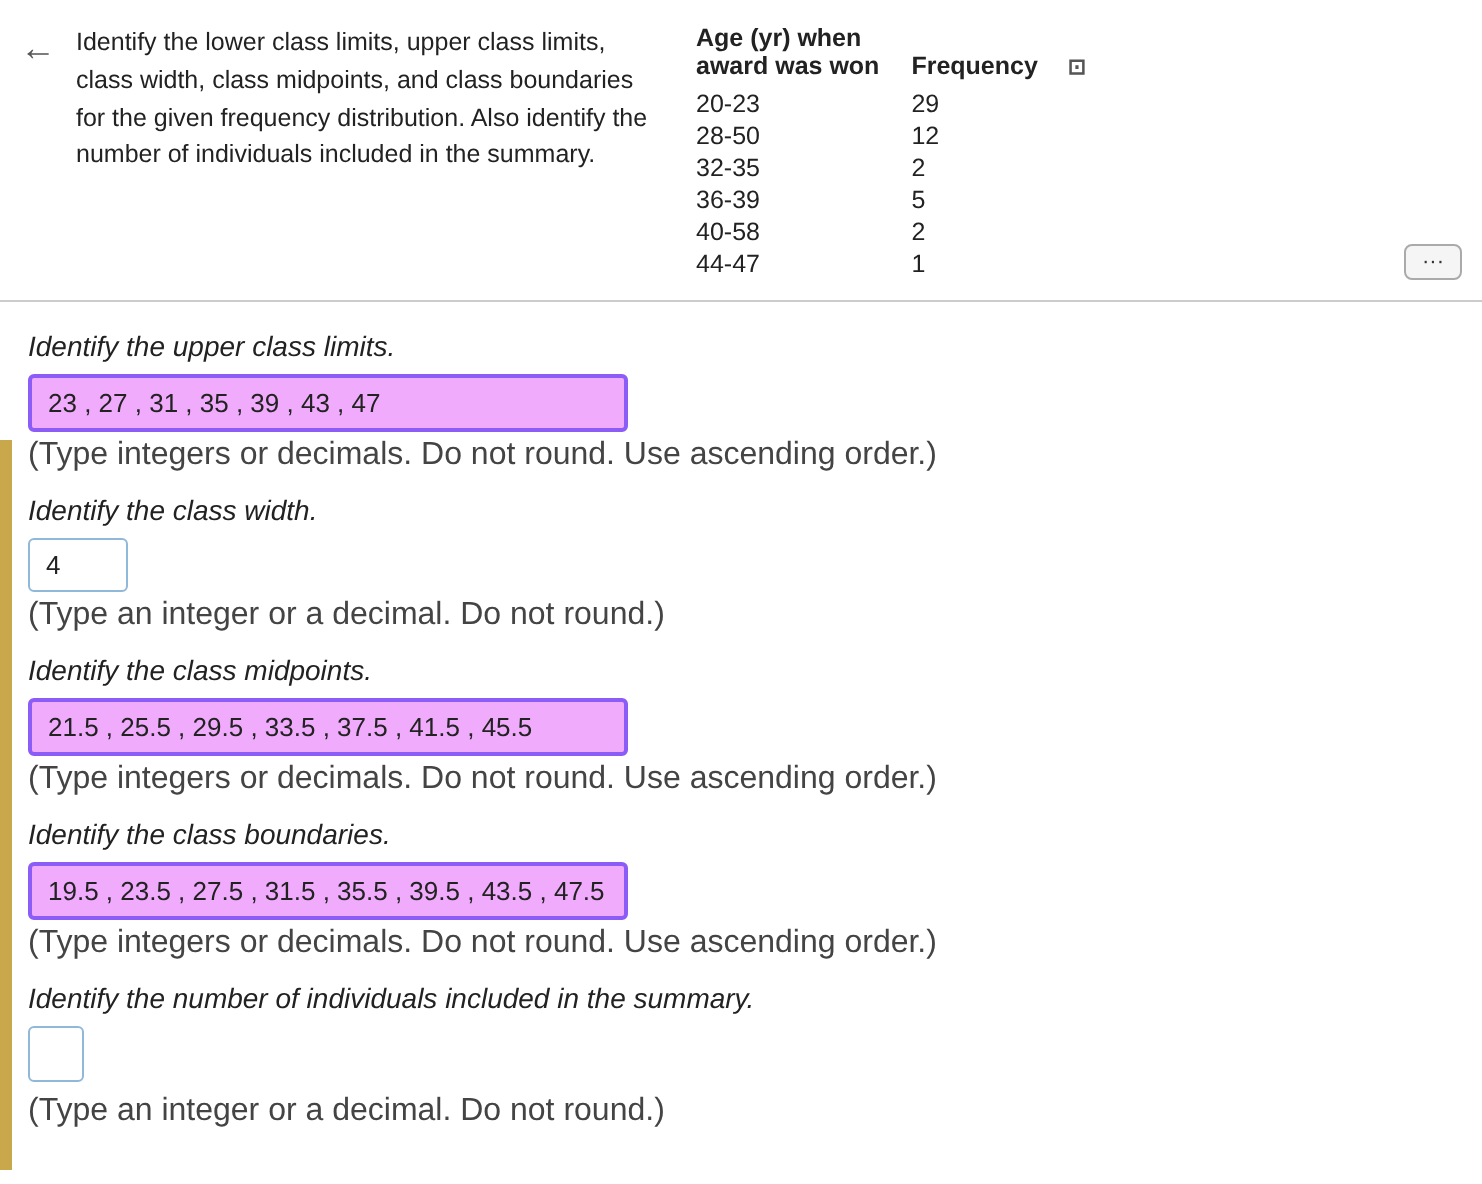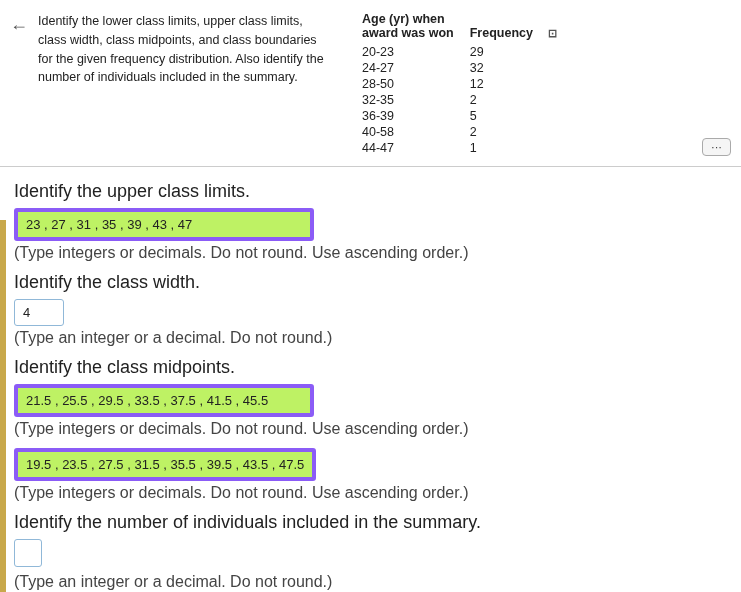--- a/index.html
+++ b/index.html
@@ -36,21 +36,21 @@
 
     .question-text {
       flex: 1;
       font-size: 12.5px;
       line-height: 1.5;
       color: #222;
       max-width: 290px;
     }
 
     .table-area {
-      margin-left: 34px;
+      margin-left: 20px;
       flex-shrink: 0;
     }
 
     .table-area table {
       border-collapse: collapse;
       font-size: 12.5px;
     }
 
     .table-area th {
       text-align: left;
@@ -93,31 +93,32 @@
 
     .answers-section {
       padding: 14px 14px 10px 14px;
     }
 
     .subsection {
       margin-bottom: 10px;
     }
 
     .subsection-label {
-      font-size: 18px;
+      font-size: 14px;
       color: #222;
       margin-bottom: 6px;
+      font-style: italic;
     }
 
     .answer-box {
-      border: 4px solid #8b5cf6;
+      border: 2px solid #8b5cf6;
       border-radius: 3px;
       padding: 5px 8px;
       font-size: 13px;
-      background: #bef264;
+      background: #f0abfc;
       color: #222;
       display: inline-block;
       min-width: 300px;
     }
 
     .answer-box-small {
       border: 1px solid #90b8d8;
       border-radius: 3px;
       padding: 5px 8px;
       font-size: 13px;
@@ -181,24 +182,20 @@
               </div>
             </th>
           </tr>
         </thead>
         <tbody id="table-body">
         <tr>
       <td>20-23</td>
       <td>29</td>
     </tr>
             <tr>
-      <td>24-27</td>
-      <td>32</td>
-    </tr>
-            <tr>
       <td>28-50</td>
       <td>12</td>
     </tr>
             <tr>
       <td>32-35</td>
       <td>2</td>
     </tr>
             <tr>
       <td>36-39</td>
       <td>5</td>
@@ -217,17 +214,17 @@
 
     <button class="dots-button">···</button>
   </div>
 
   <div class="left-bar"></div>
 
   <div class="answers-section" id="answers-section">
   <div class="subsection"><div class="subsection-label">Identify the upper class limits.</div><div class="answer-box">23 , 27 , 31 , 35 , 39 , 43 , 47</div><div class="hint-text">(Type integers or decimals. Do not round. Use ascending order.)</div></div>
       <div class="subsection"><div class="subsection-label">Identify the class width.</div><div class="answer-box-small">4</div><div class="hint-text">(Type an integer or a decimal. Do not round.)</div></div>
       <div class="subsection"><div class="subsection-label">Identify the class midpoints.</div><div class="answer-box">21.5 , 25.5 , 29.5 , 33.5 , 37.5 , 41.5 , 45.5</div><div class="hint-text">(Type integers or decimals. Do not round. Use ascending order.)</div></div>
-      <div class="subsection"><div class="answer-box">19.5 , 23.5 , 27.5 , 31.5 , 35.5 , 39.5 , 43.5 , 47.5</div><div class="hint-text">(Type integers or decimals. Do not round. Use ascending order.)</div></div>
+      <div class="subsection"><div class="subsection-label">Identify the class boundaries.</div><div class="answer-box">19.5 , 23.5 , 27.5 , 31.5 , 35.5 , 39.5 , 43.5 , 47.5</div><div class="hint-text">(Type integers or decimals. Do not round. Use ascending order.)</div></div>
       <div class="subsection"><div class="subsection-label">Identify the number of individuals included in the summary.</div><div class="answer-box-tiny"></div><div class="hint-text">(Type an integer or a decimal. Do not round.)</div></div>
     </div>
 
 </div>
 
 </body></html>

